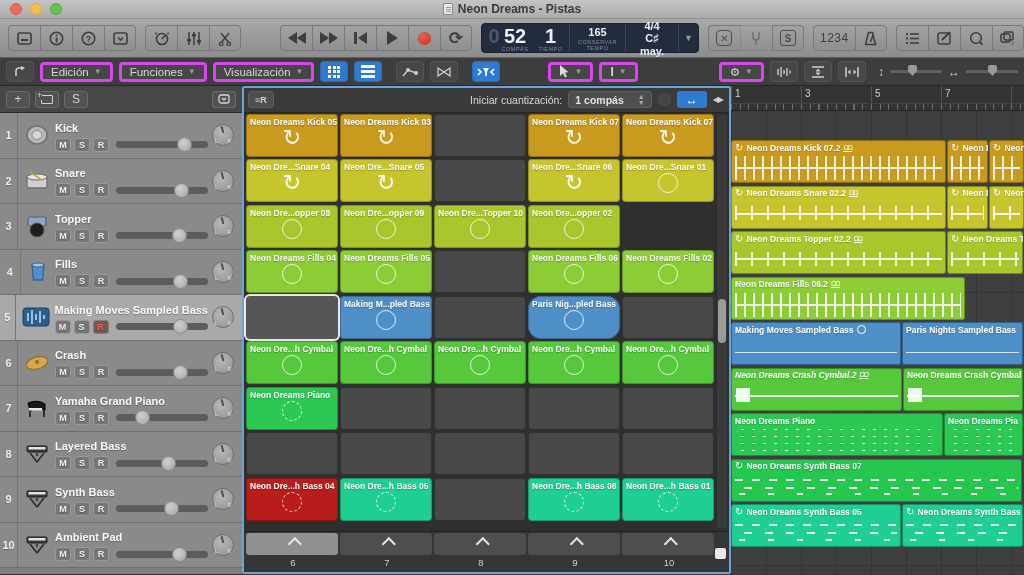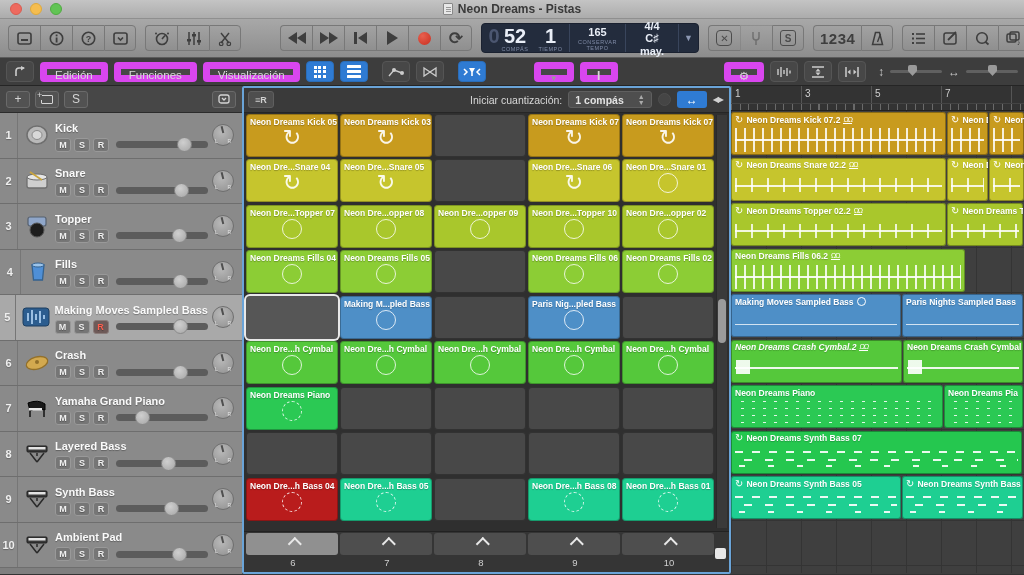--- a/index.html
+++ b/index.html
@@ -40,21 +40,21 @@
   .lcd-lab { font-size:5.5px; letter-spacing:.5px; color:#7f8aa5; text-align:center;}
   .lcd-col { display:flex; flex-direction:column; align-items:center; }
   .lcd-mid { font-size:11px; font-weight:bold; color:#e9eef7; line-height:1.1; text-align:center;}
   .lcd-chev { display:flex; align-items:center; padding:0 5px; color:#8c97b2; font-size:9px; border-right:0;}
 
   .boxed { border:1.5px solid #4c4c4c; border-radius:3px; width:16px; height:16px; display:flex; align-items:center; justify-content:center; font-size:10px; font-weight:bold; color:#4c4c4c;}
   .right-icons { margin-left:auto; }
 
   
   .menubar { height:28px; background:#3d3d3d; border-bottom:1px solid #252525; display:flex; align-items:center; padding:0 6px; gap:6px;}
-  .mbtn { height:20px; display:flex; align-items:center; gap:5px; color:#d8d8d8; font-size:11.5px; padding:0 8px; background:#474747; border:7px solid #d946ef; border-radius:4px;flex-direction:column;}
+  .mbtn { height:20px; display:flex; align-items:center; gap:5px; color:#d8d8d8; font-size:11.5px; padding:0 8px; background:#474747; border:3px solid #d946ef; border-radius:4px;}
   .mbtn .chev { color:#9a9a9a; font-size:8px; }
   .mtool { height:21px; min-width:28px; background:#474747; border:1px solid #555; border-radius:4px; display:flex; align-items:center; justify-content:center; color:#ccc;}
   .mtool.blue { background:#2f7bd3; border-color:#2a6db9; color:#fff; }
   .grid-ic { display:grid; grid-template-columns:repeat(3,3px); grid-gap:1.5px;}
   .grid-ic i { width:3px; height:3px; background:#fff; display:block;}
   .rows-ic { display:flex; flex-direction:column; gap:2px; }
   .rows-ic i { width:14px; height:3px; background:#fff; display:block; border-radius:.5px;}
   .rows-ic i::before{content:"";}
   .spacer { flex:1; }
   .zoom-slider { width:52px; height:3px; background:#606060; border-radius:2px; position:relative; }
@@ -120,21 +120,21 @@
   .stopall { position:absolute; right:3px; bottom:13px; width:11px; height:11px; background:#e8e8e8; border-radius:2px;}
 
   
   .col-tracks { width:293px; background:#3f3f3f; display:flex; flex-direction:column; overflow:hidden;}
   .ruler { height:25px; background:#333; border-bottom:1px solid #222; position:relative; }
   .rnum { position:absolute; top:2px; font-size:10px; color:#cfcfcf; }
   .ruler .ticks { position:absolute; left:0; right:0; bottom:0; height:7px; background:repeating-linear-gradient(90deg,#6a6a6a 0 1px,transparent 1px 8.75px); border-top:1px solid #444;}
   .ruler .barlines { position:absolute; left:0; top:0; bottom:0; width:100%; background:repeating-linear-gradient(90deg,#555 0 1px,transparent 1px 70px);}
   .lanes { height:462px; background:repeating-linear-gradient(90deg,rgba(0,0,0,.18) 0 1px,transparent 1px 35px),linear-gradient(#3f3f3f,#3f3f3f); }
   .lane { height:45.5px; display:flex; border-bottom:1px solid #343434; padding-top:1px;}
-  .region { height:43px; border-radius:3px; margin-right:1px; box-shadow:inset 0 0 0 1px rgba(0,0,0,.3); padding:2px 4px 0; overflow:hidden; flex:none;}
+  .region { height:43px; border-radius:3px; margin-right:1px; box-shadow:inset 0 0 0 1px rgba(0,0,0,.3); padding:2px 4px 0; overflow:hidden; flex:none;margin-top:28px;}
   .rhead { display:flex; align-items:center; gap:3px; height:11px; }
   .rloop { font-size:10px; color:#fff; line-height:1; font-family:"DejaVu Sans",sans-serif;}
   .rloop::before{content:"↻";}
   .rtext { font-size:8.5px; font-weight:bold; color:#fff; white-space:nowrap; text-shadow:0 1px 1px rgba(0,0,0,.2);}
   .rbadge { font-size:7px; color:#fff; border-bottom:1px solid #fff; line-height:1; letter-spacing:-1px;}
   .rbadge::before{ content:"ΩΩ"; }
   .rring { width:9px; height:9px; border:1.2px solid #fff; border-radius:50%; flex:none;}
   .rbody { height:24px; margin-top:3px; }
   .wv-dense { background:
       linear-gradient(to bottom, transparent 45%, rgba(255,255,255,.9) 45% 55%, transparent 55%),
@@ -279,21 +279,21 @@
         <svg width="10" height="15">
           <path d="M2 1 V6 Q2 9 5 9 Q8 9 8 6 V1" fill="none" stroke="#3e3e3e" stroke-width="1.5"></path>
           <line x1="5" y1="9" x2="5" y2="14" stroke="#3e3e3e" stroke-width="1.5"></line>
         </svg>
       </div>
     <div class="tbtn">
         <span class="boxed">S</span>
       </div>
   </div>
   <div class="tgroup">
-    <div class="tbtn" style="font-size:15px;font-weight:bold;letter-spacing:.5px;">1234</div>
+    <div class="tbtn" style="font-size:12px;font-weight:normal;letter-spacing:.5px;">1234</div>
     <div class="tbtn">
         <svg width="13" height="15">
           <path d="M4.5 1.5 H8.5 L11.5 13.5 H1.5 Z" fill="none" stroke="#3e3e3e" stroke-width="1.5"></path>
           <line x1="6.5" y1="11" x2="9.5" y2="3" stroke="#3e3e3e" stroke-width="1.4"></line>
         </svg>
       </div>
   </div>
   <div class="tgroup right-icons">
     <div class="tbtn">
         <svg width="15" height="13">
@@ -761,24 +761,20 @@
             <span class="clabel">Neon Dre...Snare 06</span>
             <span class="cic loop"></span>
           </div>
           <div class="cell" style="background: rgb(198, 197, 45);">
             <span class="clabel">Neon Dre...Snare 01</span>
             <span class="cic ring"></span>
           </div>
         </div>
         <div class="g-row">
           <div class="cell" style="background: rgb(169, 199, 44);">
-            <span class="clabel">Neon Dre...Topper 07</span>
-            <span class="cic ring"></span>
-          </div>
-          <div class="cell" style="background: rgb(169, 199, 44);">
             <span class="clabel">Neon Dre...opper 08</span>
             <span class="cic ring"></span>
           </div>
           <div class="cell" style="background: rgb(169, 199, 44);">
             <span class="clabel">Neon Dre...opper 09</span>
             <span class="cic ring"></span>
           </div>
           <div class="cell" style="background: rgb(169, 199, 44);">
             <span class="clabel">Neon Dre...Topper 10</span>
             <span class="cic ring"></span>
@@ -807,21 +803,21 @@
             <span class="cic ring"></span>
           </div>
         </div>
         <div class="g-row">
           <div class="cell empty sel"></div>
           <div class="cell" style="background: rgb(78, 143, 199);">
             <span class="clabel">Making M...pled Bass</span>
             <span class="cic ring"></span>
           </div>
           <div class="cell empty"></div>
-          <div class="cell" style="background: rgb(78, 143, 199);">
+          <div class="cell" style="background: rgb(78, 143, 199); border-radius: 13px;">
             <span class="clabel">Paris Nig...pled Bass</span>
             <span class="cic ring"></span>
           </div>
           <div class="cell empty"></div>
         </div>
         <div class="g-row">
           <div class="cell" style="background: rgb(85, 200, 59);">
             <span class="clabel">Neon Dre...h Cymbal</span>
             <span class="cic ring"></span>
           </div>

